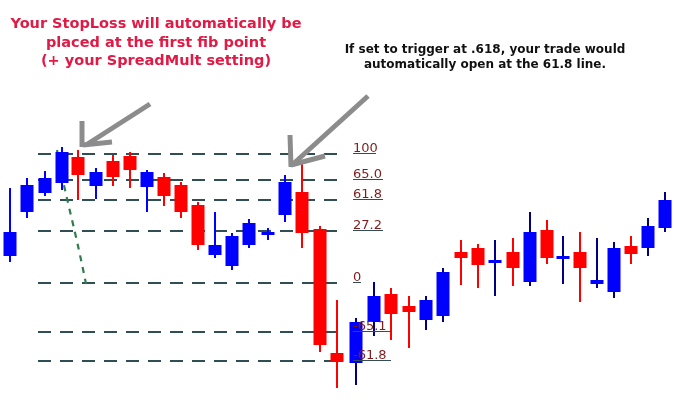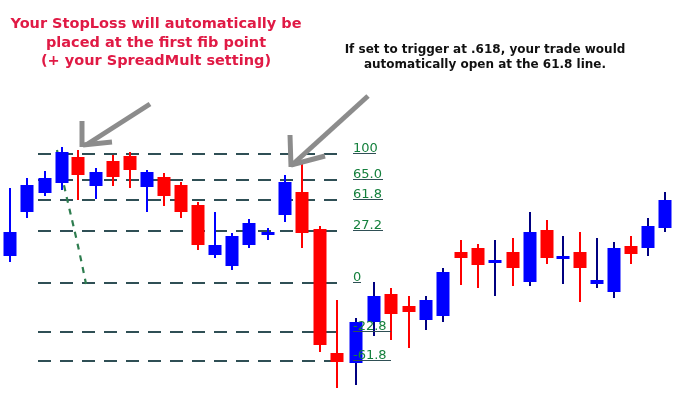--- a/index.html
+++ b/index.html
@@ -13,21 +13,21 @@
   #ann-stoploss{
     left:6px;top:14px;width:300px;color:#e01a45;font-size:14.5px;text-align:center;
   }
   #ann-trigger{
     left:300px;top:42px;width:370px;color:#111111;font-size:12px;text-align:center;
   }
 
   svg{position:absolute;left:0;top:0;width:675px;height:405px;overflow:visible;}
 
   .fiblabel{
-    position:absolute;color:#15803d;font-size:13px;font-family:"DejaVu Sans","Liberation Sans",sans-serif;
+    position:absolute;color:#7f1d1d;font-size:13px;font-family:"DejaVu Sans","Liberation Sans",sans-serif;
     white-space:nowrap;
   }
 </style>
 </head>
 <body>
 
 <div id="stage">
 
   <div class="ann" id="ann-stoploss">Your StopLoss will automatically be
 placed at the first fib point
@@ -225,18 +225,18 @@
       <div class="fiblabel" style="left: 353px; top: 140px;">100</div>
       <div style="position: absolute; left: 353px; top: 153px; width: 22.8px; height: 1px; background: rgb(47, 79, 85);"></div>
       <div class="fiblabel" style="left: 353px; top: 166px;">65.0</div>
       <div style="position: absolute; left: 353px; top: 179px; width: 30.4px; height: 1px; background: rgb(47, 79, 85);"></div>
       <div class="fiblabel" style="left: 353px; top: 186px;">61.8</div>
       <div style="position: absolute; left: 353px; top: 199px; width: 30.4px; height: 1px; background: rgb(47, 79, 85);"></div>
       <div class="fiblabel" style="left: 353px; top: 217px;">27.2</div>
       <div style="position: absolute; left: 353px; top: 230px; width: 30.4px; height: 1px; background: rgb(47, 79, 85);"></div>
       <div class="fiblabel" style="left: 353px; top: 269px;">0</div>
       <div style="position: absolute; left: 353px; top: 282px; width: 7.6px; height: 1px; background: rgb(47, 79, 85);"></div>
-      <div class="fiblabel" style="left: 353px; top: 318px;">-22.8</div>
+      <div class="fiblabel" style="left: 353px; top: 318px;">-65.1</div>
       <div style="position: absolute; left: 353px; top: 331px; width: 38px; height: 1px; background: rgb(47, 79, 85);"></div>
       <div class="fiblabel" style="left: 353px; top: 347px;">-61.8</div>
       <div style="position: absolute; left: 353px; top: 360px; width: 38px; height: 1px; background: rgb(47, 79, 85);"></div>
     </div>
 </div>
 
 </body></html>

